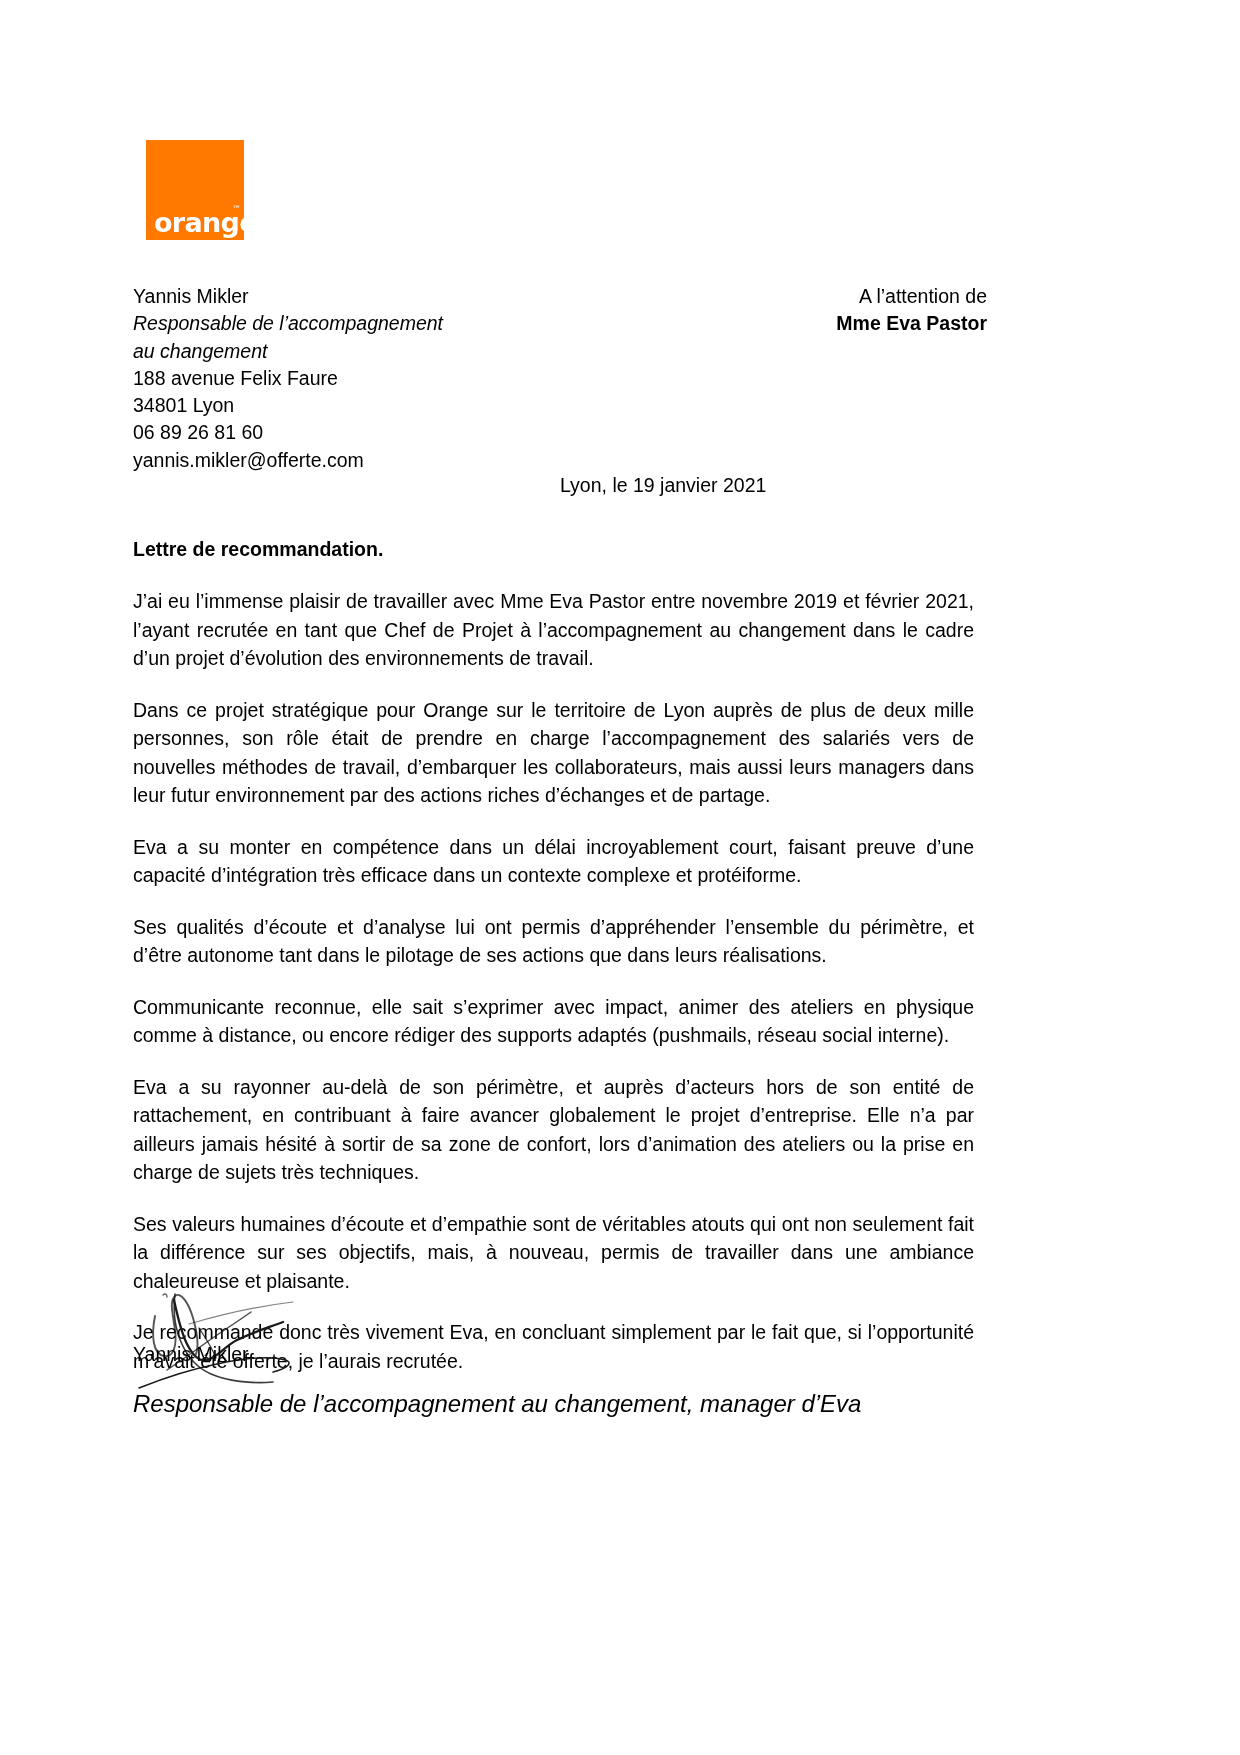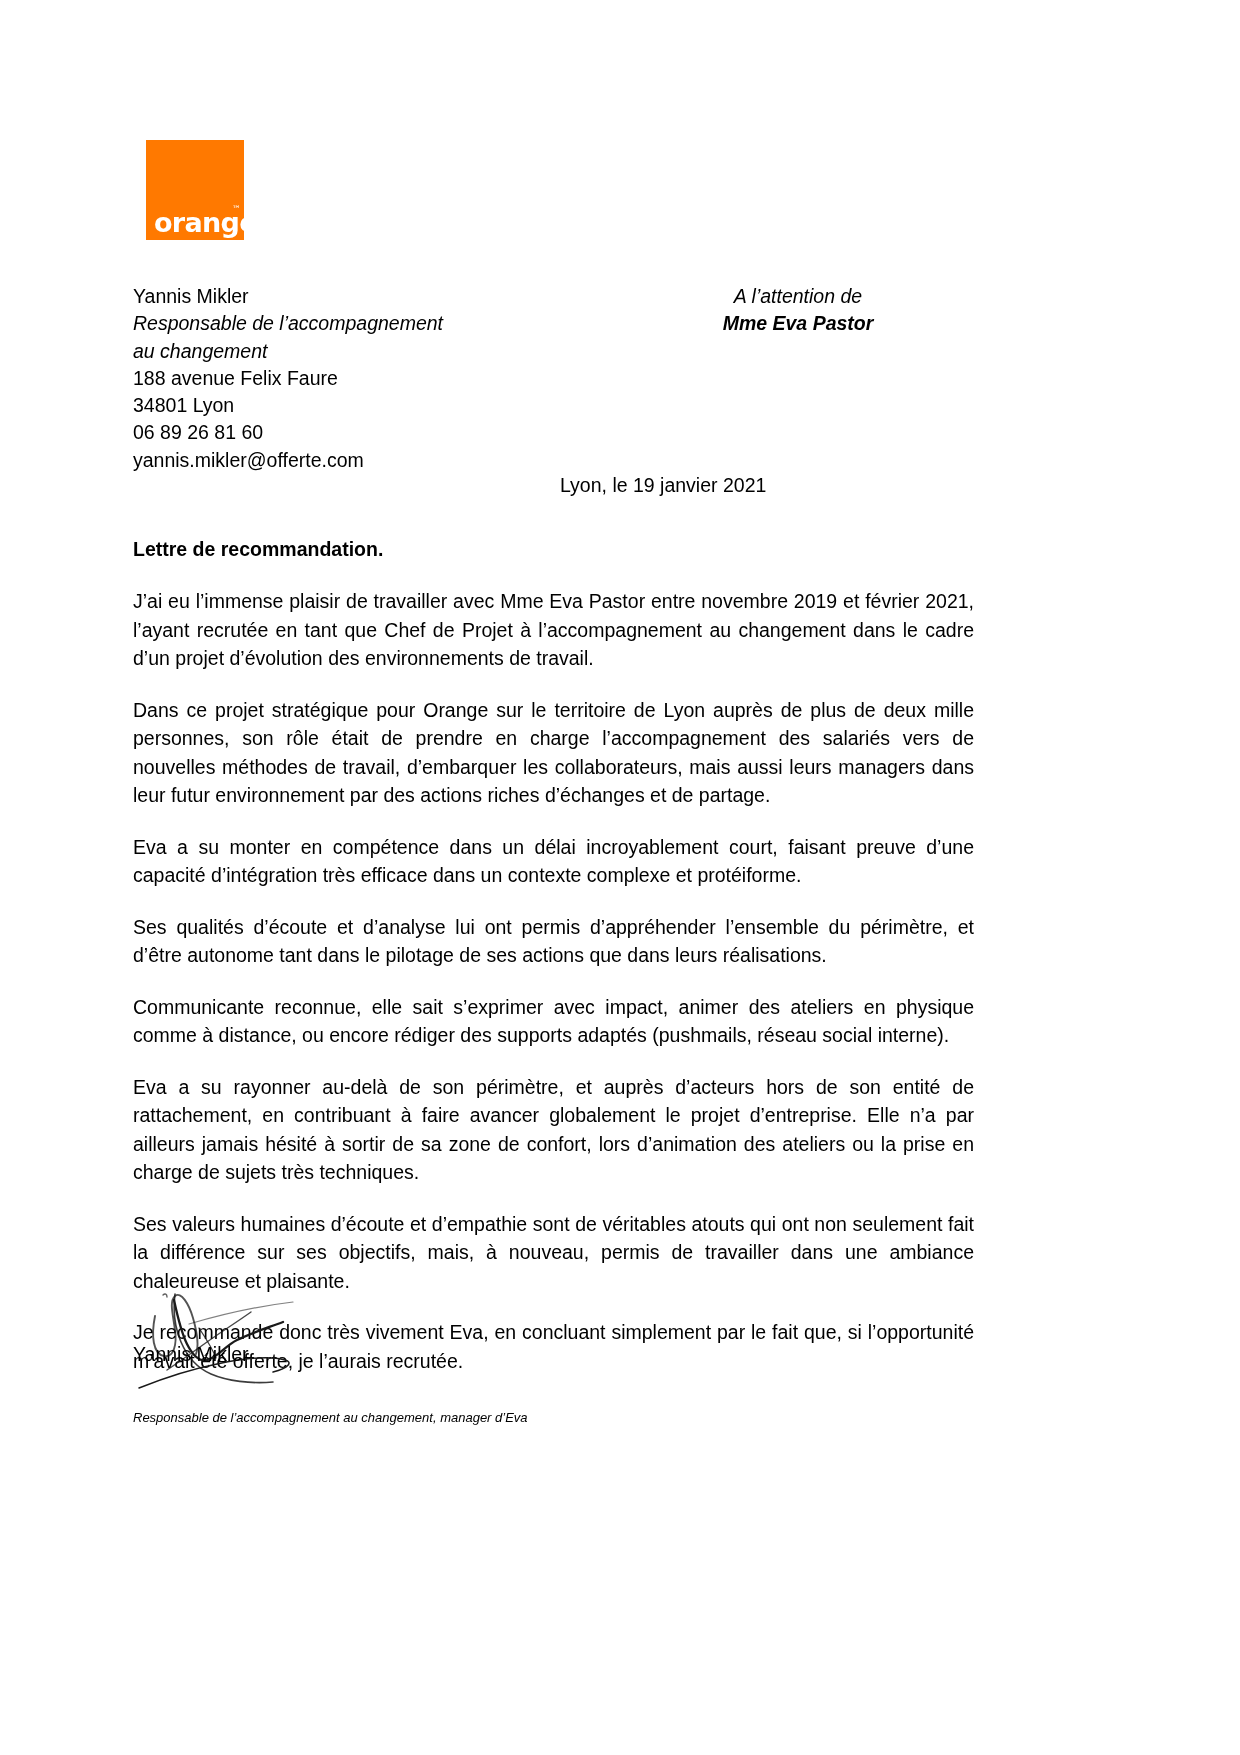--- a/index.html
+++ b/index.html
@@ -61,27 +61,26 @@
     left: 133px;
     top: 283px;
     width: 470px;
     font-size: 19.5px;
     line-height: 27.3px;
   }
   .sender .it { font-style: italic; }
 
   .recipient {
     position: absolute;
-    left: 628px;
+    left: 647px;
     top: 283px;
     width: 340px;
-    text-align: center;
+    text-align: right;
     font-size: 19.5px;
     line-height: 27.3px;
-    font-style: italic;
   }
   .recipient .bold { font-weight: bold; }
 
   .date-line {
     position: absolute;
     left: 560px;
     top: 472px;
     width: 400px;
     text-align: left;
     font-size: 19.5px;
@@ -129,23 +128,23 @@
   .sig-name {
     position: absolute;
     left: 0px;
     top: 53px;
     font-size: 19.5px;
     line-height: 27px;
   }
   .sig-role {
     position: absolute;
     left: 0px;
-    top: 116px;
+    top: 102px;
     font-style: italic;
-    font-size: 13px;
+    font-size: 24px;
     line-height: 27px;
   }
 </style>
 </head>
 <body>
 
 <div class="page">
 
   <div class="logo-wrap">
     <div class="logo-square">

